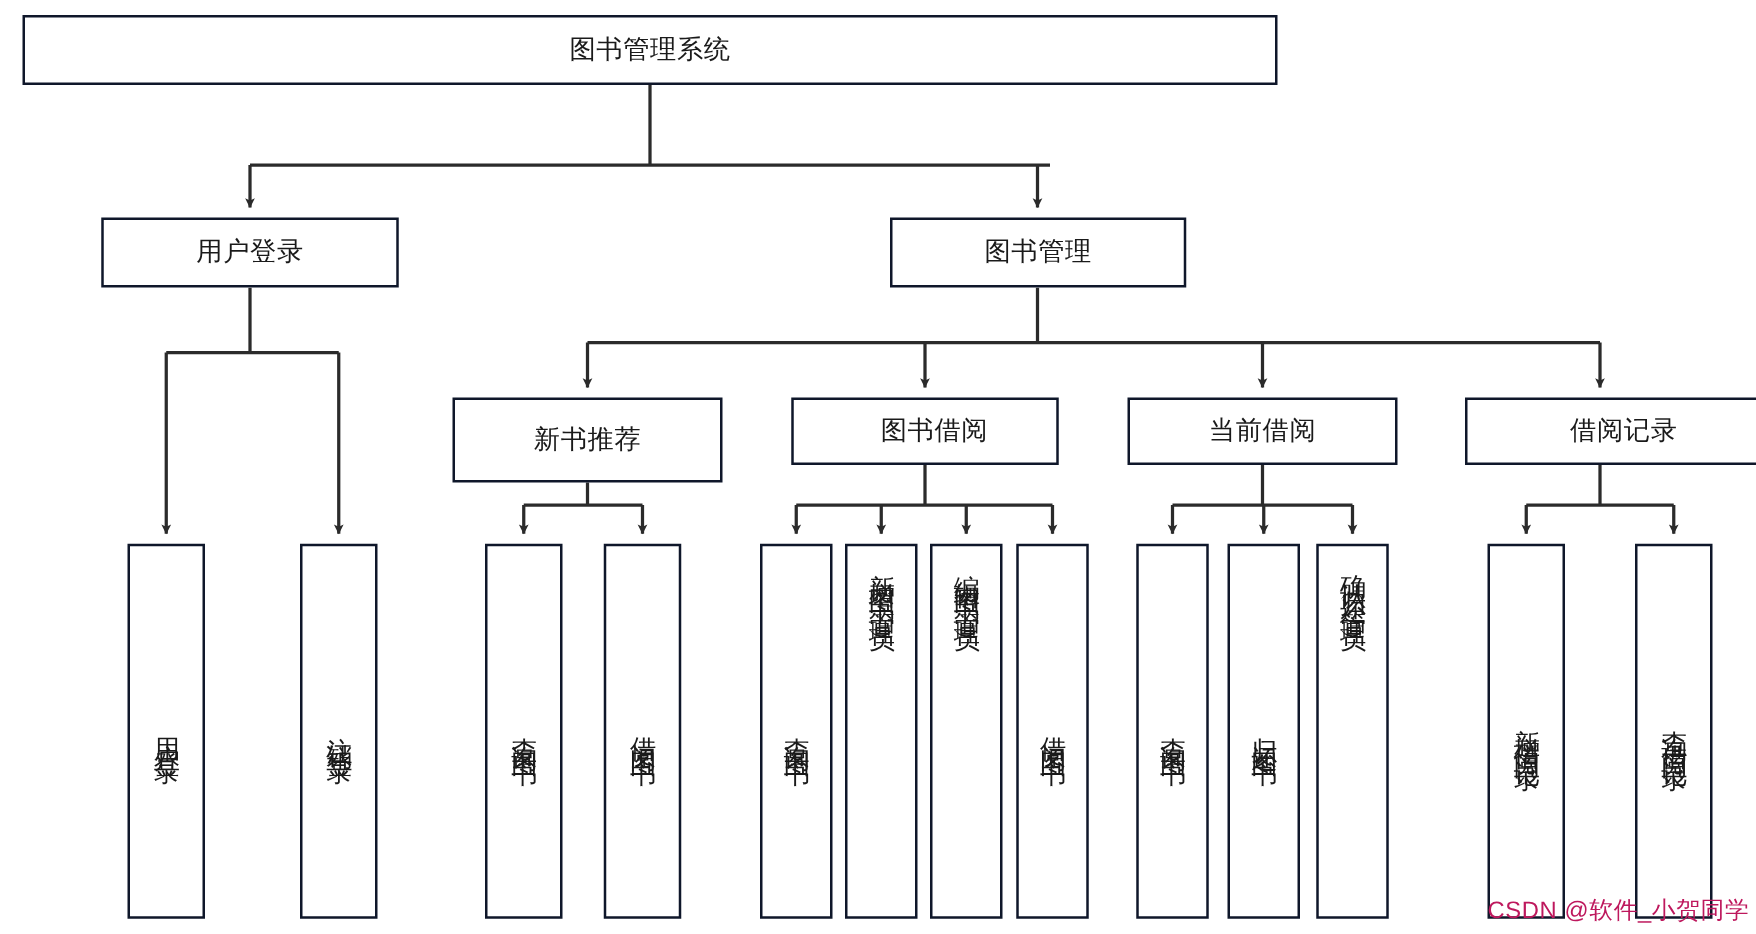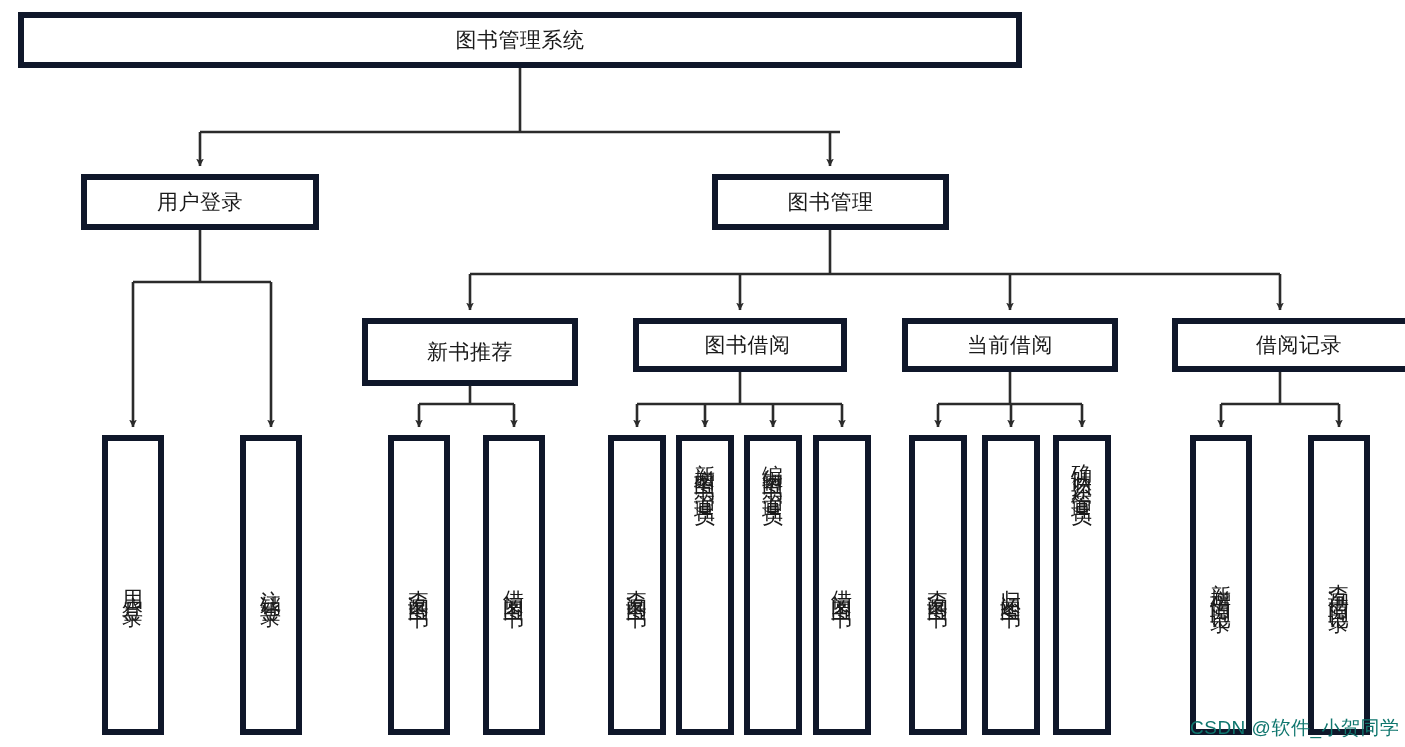--- a/index.html
+++ b/index.html
@@ -22,21 +22,21 @@
     left: 0;
     top: 0;
     width: 1405px;
     height: 747px;
     pointer-events: none;
   }
   .node {
     position: absolute;
     box-sizing: border-box;
     background: #ffffff;
-    border: 6px solid #0f172a;
+    border: 2px solid #0f172a;
     display: flex;
     align-items: center;
     justify-content: center;
     color: #1a1a1a;
   }
   .node .label {
     display: block;
     text-align: center;
     line-height: 1.18;
     letter-spacing: 0.5px;
@@ -59,21 +59,21 @@
     letter-spacing: 6px;
     white-space: nowrap;
   }
   .node.vert.mid {
     align-items: center;
     padding-top: 0;
   }
   .watermark {
     position: absolute;
     font-size: 19px;
-    color: #0f766e;
+    color: #be185d;
     white-space: nowrap;
     letter-spacing: 0.5px;
   }
 </style>
 </head>
 <body>
 
 <div id="canvas">
 
   <svg class="edges" viewBox="0 0 1405 747" xmlns="http://www.w3.org/2000/svg">

